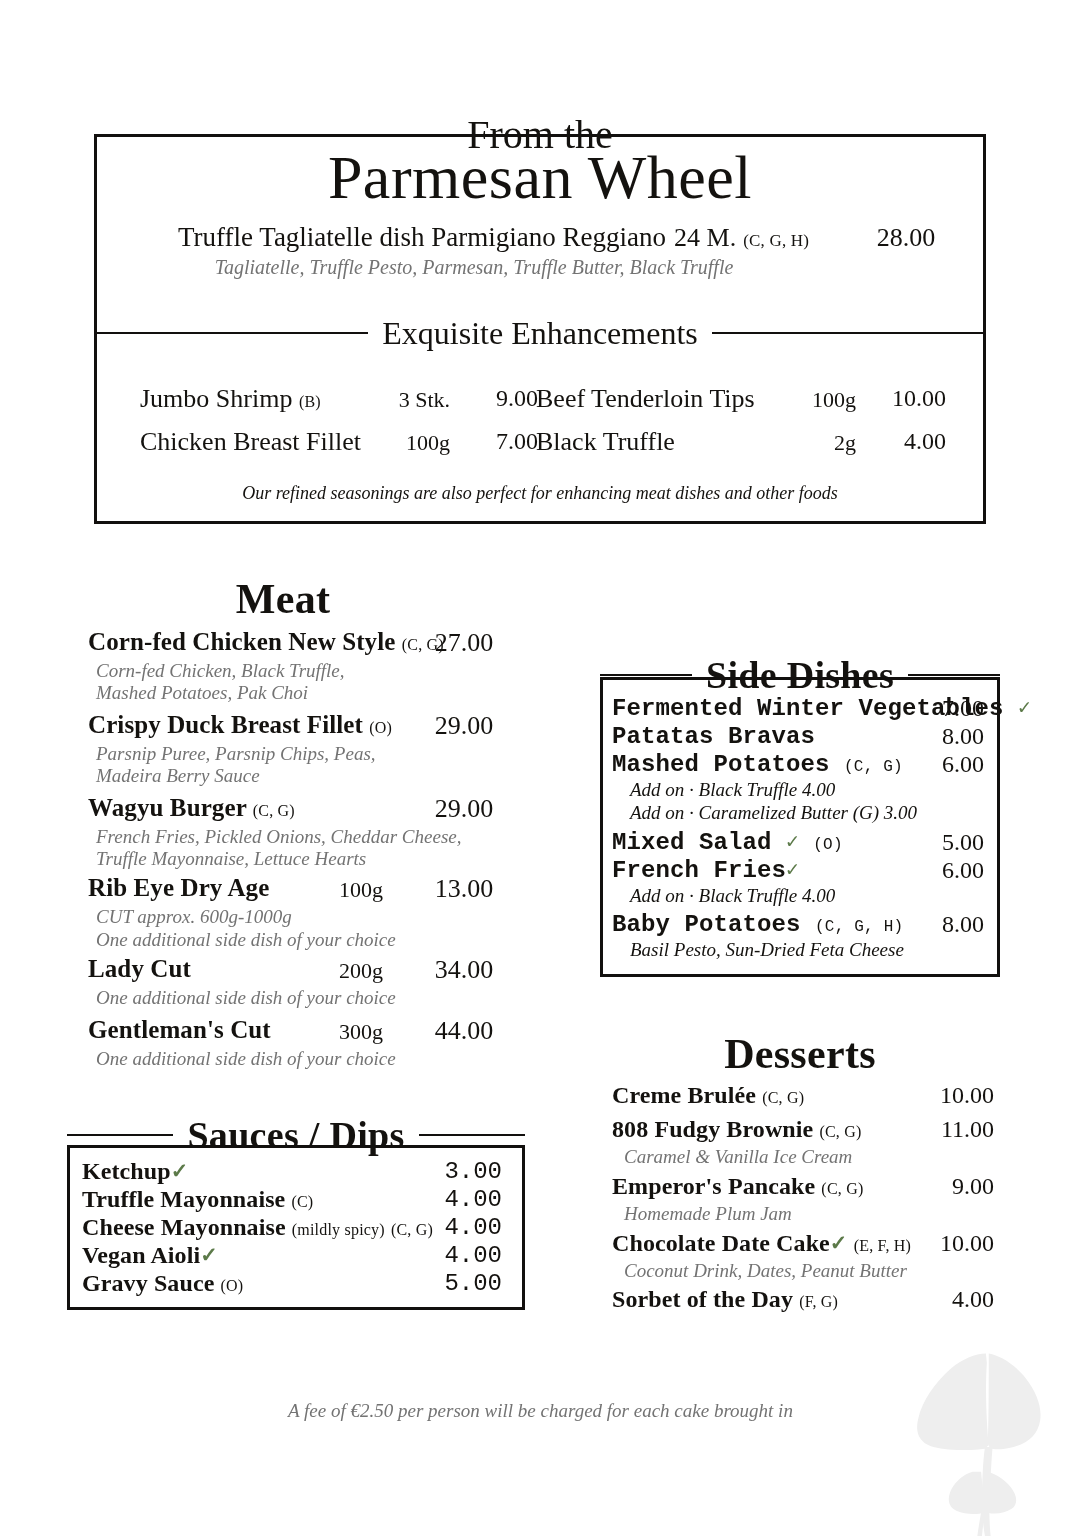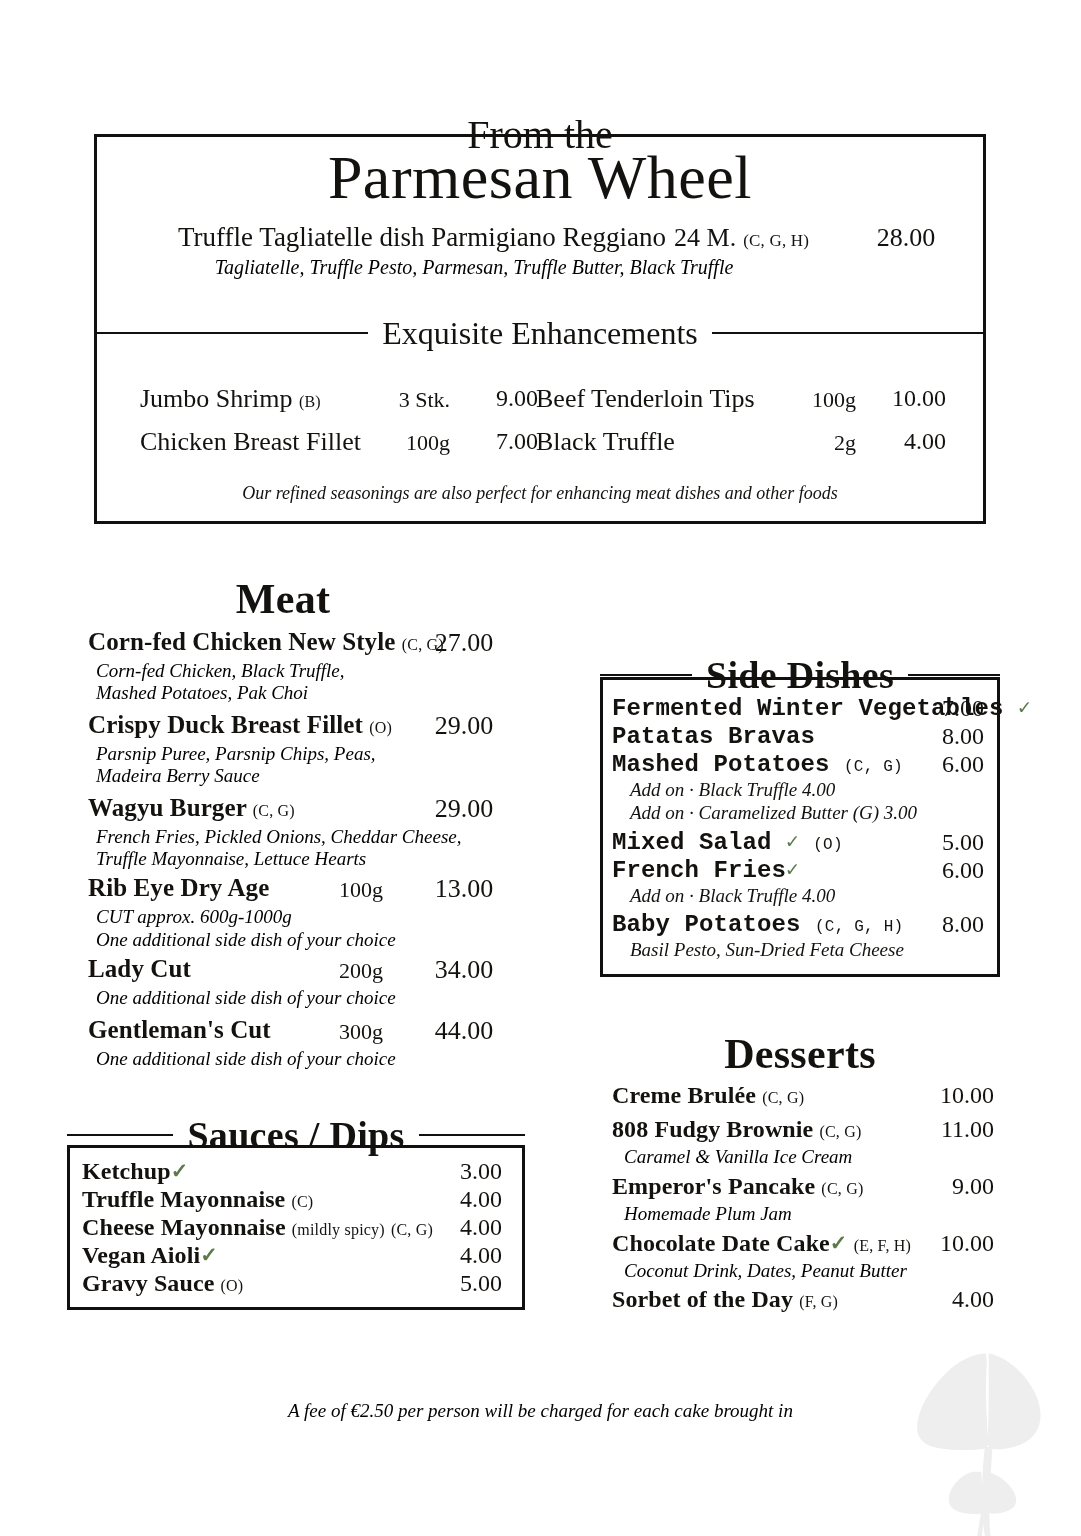--- a/index.html
+++ b/index.html
@@ -35,21 +35,21 @@
   }
   .price {
     font-size: 26px;
     font-weight: normal;
     white-space: nowrap;
   }
   .desc {
     font-style: italic;
     font-size: 19px;
     line-height: 1.18;
-    color: #000000;
+    color: #737373;
   }
   .leaf {
     color: #5c7a49;
     font-size: 21px;
     line-height: 1;
     display: inline-block;
     transform: translateY(-1px);
   }
 
   
@@ -166,21 +166,21 @@
   .s-row .price { position: absolute; right: 8px; top: 0; font-size: 24px; }
   .s-add { font-style: italic; font-size: 19px; padding-left: 18px; line-height: 1.2; }
 
   
   #sauce-rule { left: 67px; top: 1112px; width: 458px; height: 46px; }
   #sauce-rule .txt { font-size: 38px; line-height: 1; }
   #sauce-box { left: 67px; top: 1145px; width: 458px; height: 165px; }
   #sauce-list { position: absolute; left: 82px; top: 1158px; width: 432px; }
   .q-row { position: relative; height: 28px; }
   .q-row .name { position: absolute; left: 0; top: 0; font-size: 24px; }
-  .q-row .price { position: absolute; right: 12px; top: 0; font-size: 24px; }
+  .q-row .price { position: absolute; right: 12px; top: 0; font-size: 24px; font-family: Liberation Mono, monospace; }
 
   
   #dess-list { position: absolute; left: 612px; top: 1082px; width: 382px; }
   .d-row { position: relative; height: 30px; }
   .d-row .name { position: absolute; left: 0; top: 0; font-size: 24px; }
   .d-row .price { position: absolute; right: 0; top: 0; font-size: 24px; }
   .d-desc { font-style: italic; font-size: 19px; padding-left: 12px; line-height: 1.2; }
 
   
   #footer-note {

